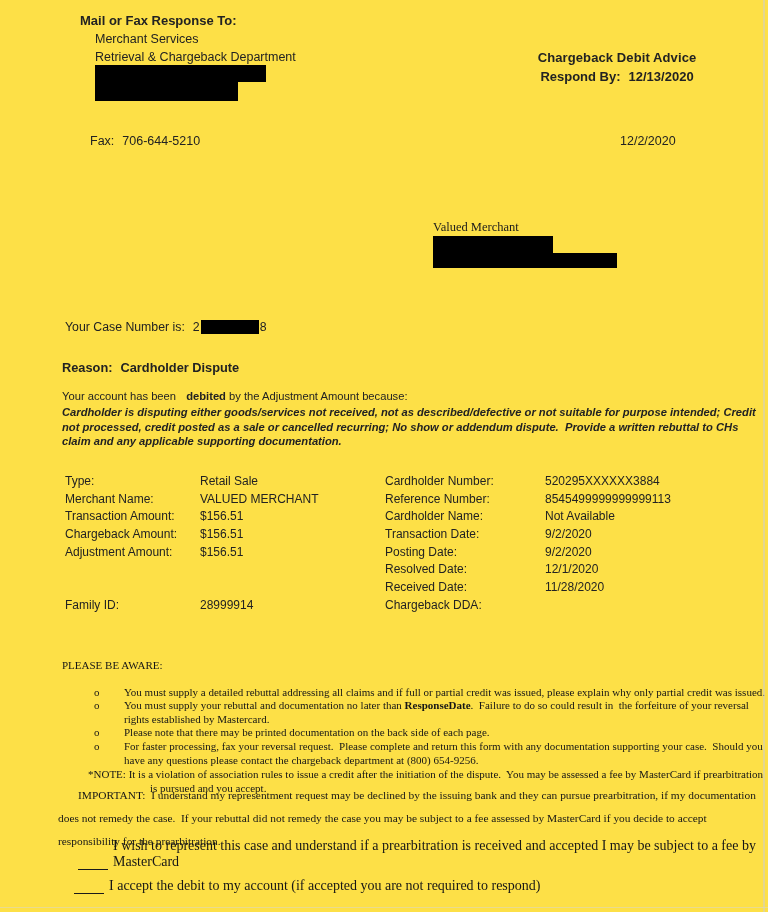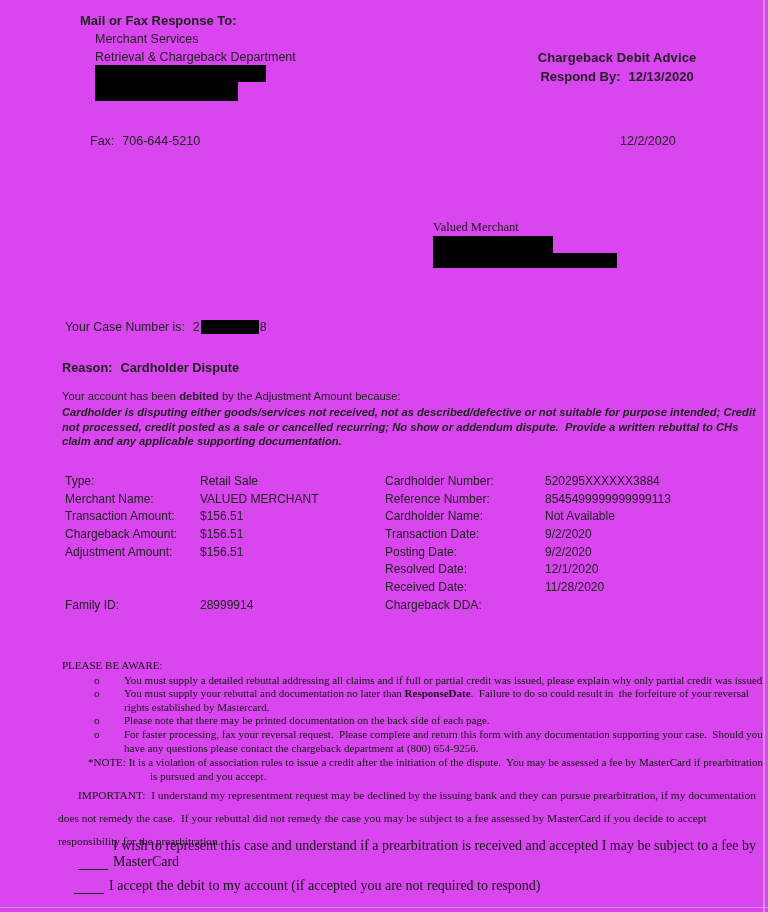--- a/index.html
+++ b/index.html
@@ -1,19 +1,19 @@
 <!DOCTYPE html>
 <html><head>
 <meta charset="utf-8">
 <style>
   html,body{margin:0;padding:0;background:#e8e8e8;}
   .page{
     position:relative;
     width:768px;height:912px;
-    background:#d946ef;
+    background:#fde047;
     font-family:"Liberation Sans", sans-serif;
     color:#222;
     overflow:hidden;
     margin:0 auto;
   }
   .abs{position:absolute;}
   .pre{white-space:pre-wrap;}
   
   .mail-head{font-size:13px;font-weight:bold;line-height:18px;}
   .mail-line{font-size:12.5px;line-height:18px;margin-left:15px;}
@@ -27,32 +27,32 @@
   .fax-line,.letter-date{font-size:12.5px;}
   
   .vm-name{font-family:"Liberation Serif", serif;font-size:12.5px;color:#1b1b1b;}
   
   .case-line{font-size:12.3px;display:flex;align-items:center;}
   .case-box{display:inline-block;width:58px;height:14px;background:#000;margin:0 1px;}
   .notif-line{font-size:12.4px;}
   .reason-line{font-size:12.8px;font-weight:bold;}
   
   .debit-intro{font-size:11.2px;}
-  .debit-intro b{font-weight:bold;}
+  .debit-intro b{font-weight:bold;margin-left:7px;}
   .dispute-par{font-size:11.2px;font-weight:bold;font-style:italic;line-height:14.6px;margin-top:3px;}
   
   .details{font-size:12px;}
   .drow{display:flex;height:17.7px;align-items:flex-start;}
   .dl-label{width:135px;}
   .dl-value{width:185px;}
   .dr-label{width:160px;}
   .dr-value{flex:1;}
   
   .aware{font-family:"Liberation Serif", serif;font-size:11px;line-height:13.6px;color:#161616;}
-  .aware-heading{margin-bottom:1px;}
+  .aware-heading{margin-bottom:13px;}
   .bullet{display:flex;}
   .bullet-marker{margin-left:32px;width:14px;flex:0 0 14px;}
   .bullet-text{flex:1;padding-left:16px;}
   .bullet-text b{font-weight:bold;}
   .aware-note{padding-left:88px;text-indent:-62px;margin-top:1px;}
   
   .important-par{font-family:"Liberation Serif", serif;font-size:11.4px;line-height:23px;color:#161616;text-indent:20px;}
   .sig-line{font-family:"Liberation Serif", serif;font-size:14px;color:#161616;display:flex;align-items:flex-end;}
   .sig-blank{display:inline-block;width:30px;height:11px;border-bottom:1.2px solid #1a1a1a;margin-right:5px;flex:0 0 30px;}
   

